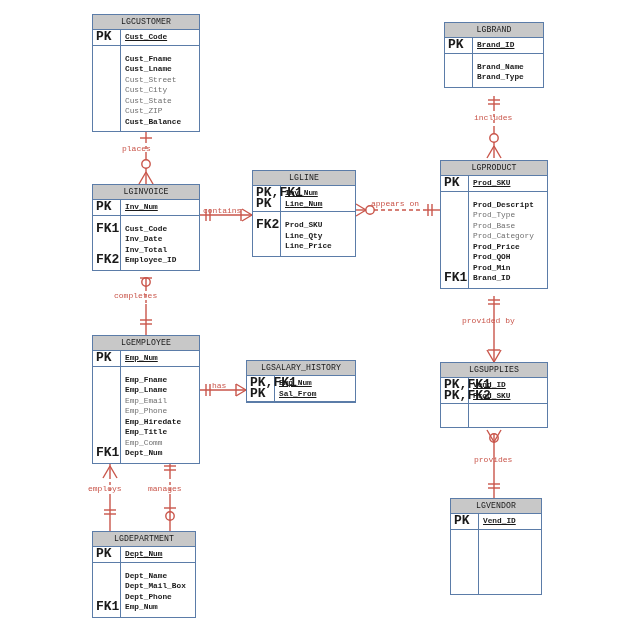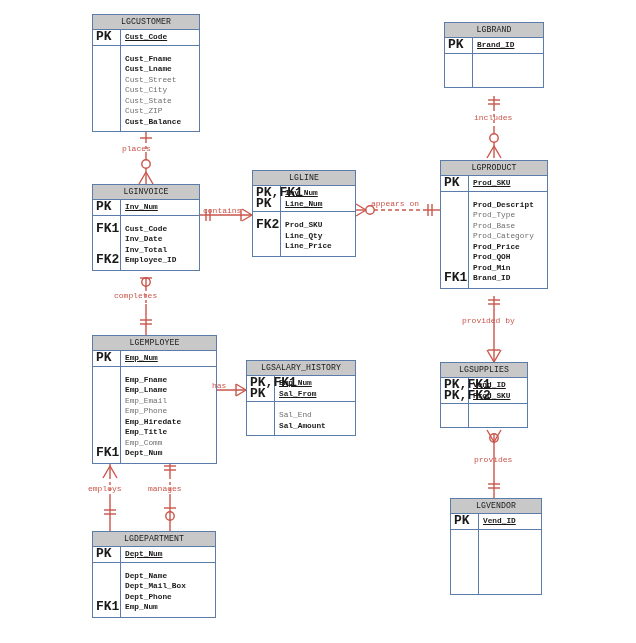--- a/index.html
+++ b/index.html
@@ -239,20 +239,24 @@
           </div>
           <div class="col-attr">
             <div class="attr-line u">Brand_ID</div>
           </div>
         </div>
         <div class="sec">
           <div class="col-key" style="padding-top: 8px; padding-bottom: 4px;">
             <div class="key-line empty">&nbsp;</div>
             <div class="key-line empty">&nbsp;</div>
           </div>
+          <div class="col-attr" style="padding-top: 8px; padding-bottom: 4px;">
+            <div class="attr-line b">Brand_Name</div>
+            <div class="attr-line b">Brand_Type</div>
+          </div>
         </div>
       </div>
       <div class="entity" style="left: 92px; top: 184px; width: 108px;">
         <div class="ent-title">LGINVOICE</div>
         <div class="sec pk">
           <div class="col-key">
             <div class="key-line">PK</div>
           </div>
           <div class="col-attr">
             <div class="attr-line u">Inv_Num</div>
@@ -324,21 +328,21 @@
             <div class="attr-line n">Prod_Type</div>
             <div class="attr-line n">Prod_Base</div>
             <div class="attr-line n">Prod_Category</div>
             <div class="attr-line b">Prod_Price</div>
             <div class="attr-line b">Prod_QOH</div>
             <div class="attr-line b">Prod_Min</div>
             <div class="attr-line b">Brand_ID</div>
           </div>
         </div>
       </div>
-      <div class="entity" style="left: 92px; top: 335px; width: 125px;">
+      <div class="entity" style="left: 92px; top: 335px; width: 108px;">
         <div class="ent-title">LGEMPLOYEE</div>
         <div class="sec pk">
           <div class="col-key">
             <div class="key-line">PK</div>
           </div>
           <div class="col-attr">
             <div class="attr-line u">Emp_Num</div>
           </div>
         </div>
         <div class="sec">
@@ -369,32 +373,22 @@
         <div class="sec pk">
           <div class="col-key">
             <div class="key-line">PK,FK1</div>
             <div class="key-line">PK</div>
           </div>
           <div class="col-attr">
             <div class="attr-line u">Emp_Num</div>
             <div class="attr-line u">Sal_From</div>
           </div>
         </div>
-        <div class="sec">
-          <div class="col-key" style="padding-top: 8px; padding-bottom: 4px;">
-            <div class="key-line empty">&nbsp;</div>
-            <div class="key-line empty">&nbsp;</div>
-          </div>
-          <div class="col-attr" style="padding-top: 8px; padding-bottom: 4px;">
-            <div class="attr-line n">Sal_End</div>
-            <div class="attr-line b">Sal_Amount</div>
-          </div>
-        </div>
-      </div>
-      <div class="entity" style="left: 440px; top: 362px; width: 88px;">
+      </div>
+      <div class="entity" style="left: 440px; top: 362px; width: 108px;">
         <div class="ent-title">LGSUPPLIES</div>
         <div class="sec pk">
           <div class="col-key">
             <div class="key-line">PK,FK1</div>
             <div class="key-line">PK,FK2</div>
           </div>
           <div class="col-attr">
             <div class="attr-line u">Vend_ID</div>
             <div class="attr-line u">Prod_SKU</div>
           </div>
@@ -421,21 +415,21 @@
         <div class="sec">
           <div class="col-key" style="padding-top: 8px; padding-bottom: 4px;">
             <div class="key-line empty">&nbsp;</div>
             <div class="key-line empty">&nbsp;</div>
             <div class="key-line empty">&nbsp;</div>
             <div class="key-line empty">&nbsp;</div>
             <div class="key-line empty">&nbsp;</div>
           </div>
         </div>
       </div>
-      <div class="entity" style="left: 92px; top: 531px; width: 124px;">
+      <div class="entity" style="left: 92px; top: 531px; width: 104px;">
         <div class="ent-title">LGDEPARTMENT</div>
         <div class="sec pk">
           <div class="col-key">
             <div class="key-line">PK</div>
           </div>
           <div class="col-attr">
             <div class="attr-line u">Dept_Num</div>
           </div>
         </div>
         <div class="sec">

